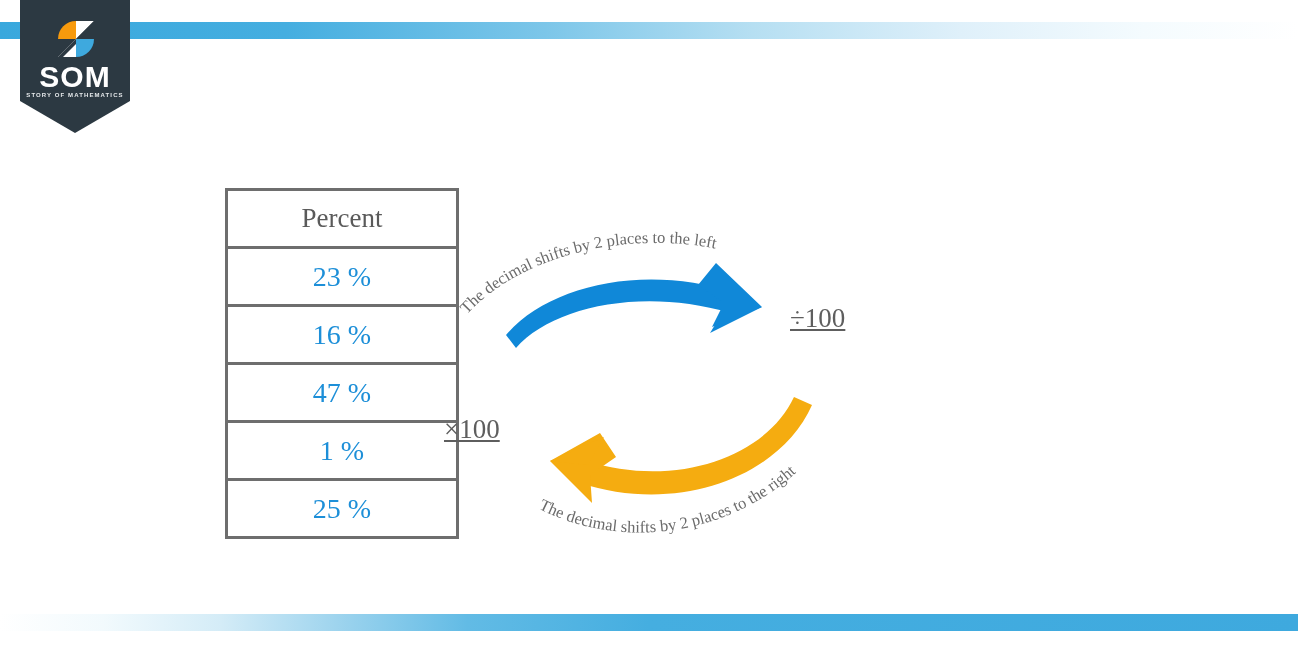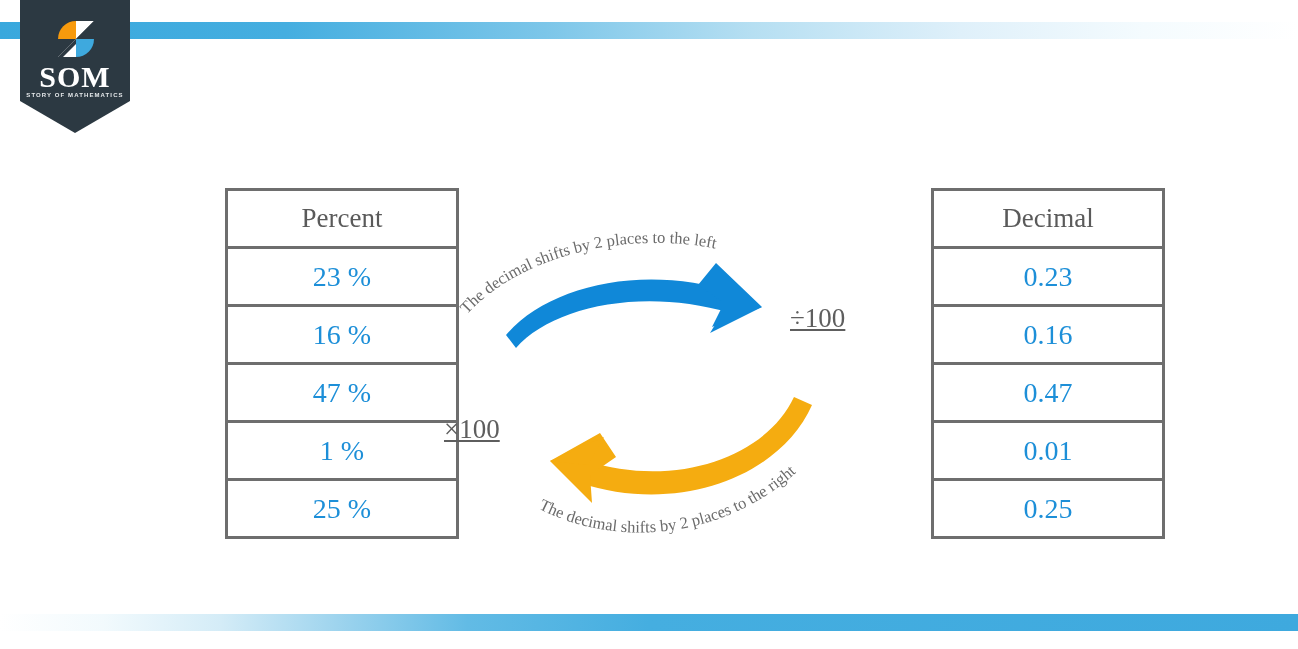--- a/index.html
+++ b/index.html
@@ -54,21 +54,21 @@
     width: 42px;
     height: 42px;
   }
   .logo-som {
     position: absolute;
     left: 20px;
     top: 62px;
     width: 110px;
     text-align: center;
     color: #ffffff;
-    font-family: Liberation Serif, serif;
+    font-family: Liberation Sans, sans-serif;
     font-weight: bold;
     font-size: 30px;
     letter-spacing: 1px;
     line-height: 1;
   }
   .logo-tag {
     position: absolute;
     left: 20px;
     top: 92px;
     width: 110px;
@@ -196,42 +196,20 @@
         </tr>
       <tr>
           <td class="val">1 %</td>
         </tr>
       <tr>
           <td class="val">25 %</td>
         </tr>
     </tbody>
   </table>
 
-  <table class="tbl right">
-    <tbody>
-      <tr>
-        <td class="head">Decimal</td>
-      </tr>
-      <tr>
-          <td class="val">0.23</td>
-        </tr>
-      <tr>
-          <td class="val">0.16</td>
-        </tr>
-      <tr>
-          <td class="val">0.47</td>
-        </tr>
-      <tr>
-          <td class="val">0.01</td>
-        </tr>
-      <tr>
-          <td class="val">0.25</td>
-        </tr>
-    </tbody>
-  </table>
 
   <div class="arrows">
     <svg width="440" height="330" viewBox="0 0 440 330" aria-hidden="true">
       <defs>
         <path id="arcTop" d="M22 105 C 95 18, 260 6, 352 62"></path>
         <path id="arcBottom" d="M92 290 C 190 345, 330 318, 400 205"></path>
       </defs>
 
       <g>
         <path d="M66 120

